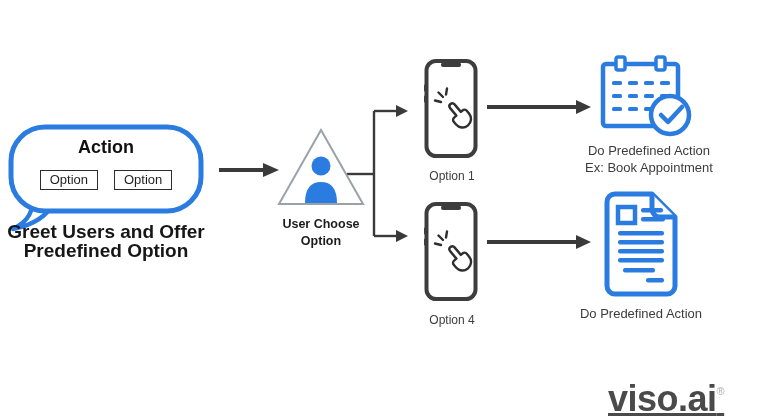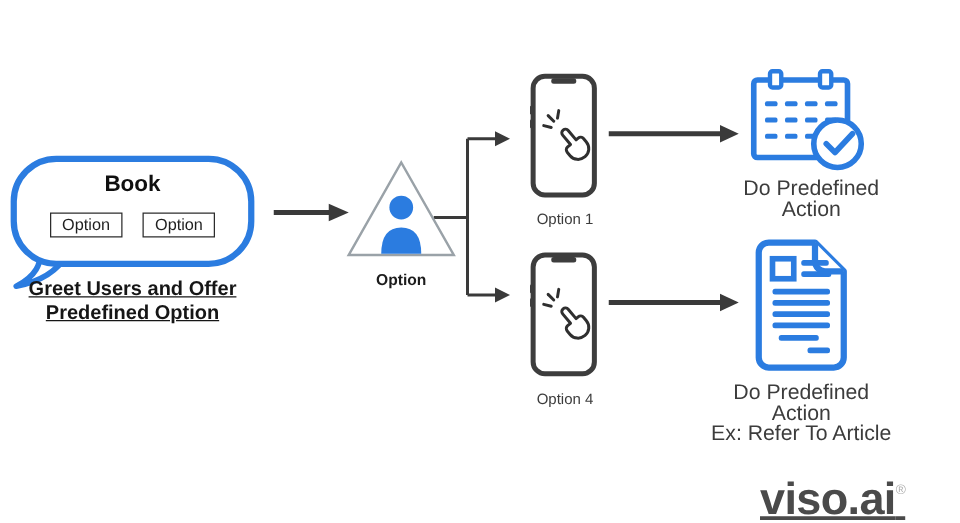--- a/index.html
+++ b/index.html
@@ -2,23 +2,23 @@
 <html><head>
 <meta charset="utf-8">
 <style>
   html,body{margin:0;padding:0;}
   body{
     width:768px;height:418px;position:relative;background:#ffffff;
     font-family:"Liberation Sans",sans-serif;overflow:hidden;
   }
   .abs{position:absolute;}
   .center{text-align:center;}
-  .bold-caption{font-weight:700;color:#161616;font-size:16px;line-height:19px;text-decoration:underline;}
+  .bold-caption{font-weight:700;color:#161616;font-size:19px;line-height:19px;}
   .small-bold{font-weight:700;color:#1c1c1c;font-size:12.5px;line-height:17px;}
-  .result-caption{color:#3c3c3c;font-size:17px;line-height:16.5px;}
+  .result-caption{color:#3c3c3c;font-size:13px;line-height:16.5px;}
   .option-label{color:#3c3c3c;font-size:12px;}
   .bubble-title{font-weight:700;color:#101010;font-size:18px;}
   .option-box{
     display:inline-block;border:1.5px solid #2c2c2c;background:#fff;
     font-size:13px;color:#1f1f1f;padding:1px 9px 2px 9px;
   }
   .boxes-row{display:flex;justify-content:center;gap:16px;width:100%;}
   .logo{
     font-size:36px;font-weight:600;color:#4a4a4a;letter-spacing:-0.5px;
   }
@@ -56,21 +56,21 @@
     </g>
   </g>
 </svg>
 
 <div class="abs" style="left:6px;top:124px;width:200px;height:110px;">
   <svg class="abs" style="left:0;top:0;" width="200" height="110" viewBox="0 0 200 110">
     <path d="M26 70 C 29 88 21 98 7 105 C 28 101 42 91 49 77 Z" fill="#ffffff" stroke="#2b7ce0" stroke-width="4.5" stroke-linejoin="round"></path>
     <rect x="5" y="3" width="190" height="84" rx="34" fill="#ffffff" stroke="#2b7ce0" stroke-width="5"></rect>
   </svg>
   <div class="abs center" style="left:0;top:13px;width:100%;">
-    <span class="bubble-title">Book</span>
+    <span class="bubble-title">Action</span>
   </div>
   <div class="abs boxes-row" style="left:0;top:46px;">
     <span class="option-box">Option</span>
     <span class="option-box">Option</span>
   </div>
 </div>
 
 <div class="abs center" style="left:0;top:222px;width:212px;">
   <div class="bold-caption">Greet Users and Offer</div>
   <div class="bold-caption">Predefined Option</div>
@@ -78,20 +78,21 @@
 
 <svg class="abs" style="left:276px;top:127px;" width="90" height="80" viewBox="0 0 90 80">
   <polygon points="45,3 87,77 3,77" fill="#ffffff" stroke="#9aa2a8" stroke-width="2"></polygon>
   <g fill="#2b7ce0">
     <circle cx="45" cy="39" r="9.5"></circle>
     <path d="M29 76 q0 -21 16 -21 q16 0 16 21 z"></path>
   </g>
 </svg>
 
 <div class="abs center" style="left:266px;top:216px;width:110px;">
+  <div class="small-bold">User Choose</div>
   <div class="small-bold">Option</div>
 </div>
 
 <svg class="abs" style="left:424px;top:57px;" width="54" height="103" viewBox="0 0 54 100">
   <rect x="2.5" y="2.5" width="49" height="95" rx="9.5" fill="#ffffff" stroke="#3d3d3d" stroke-width="4"></rect>
   <rect x="17" y="4" width="20" height="4.5" rx="2" fill="#3d3d3d"></rect>
   <rect x="0" y="26" width="2.5" height="7" rx="1" fill="#3d3d3d"></rect>
   <rect x="0" y="37" width="2.5" height="7" rx="1" fill="#3d3d3d"></rect>
   <g>
     <g transform="translate(11,30)" stroke="#2f2f2f" stroke-width="2.4" stroke-linecap="round">
@@ -147,37 +148,37 @@
     <rect x="60" y="39" width="10" height="4" rx="1.5"></rect>
     <rect x="12" y="52" width="10" height="4" rx="1.5"></rect>
     <rect x="28" y="52" width="10" height="4" rx="1.5"></rect>
     <rect x="44" y="52" width="10" height="4" rx="1.5"></rect>
   </g>
   <circle cx="70" cy="60" r="19" fill="#ffffff" stroke="#2b7ce0" stroke-width="4.5"></circle>
   <path d="M61 60 l7 7 l14 -15" fill="none" stroke="#2b7ce0" stroke-width="4.5" stroke-linecap="round" stroke-linejoin="round"></path>
 </svg>
 <div class="abs center" style="left:570px;top:143px;width:158px;">
   <div class="result-caption">Do Predefined Action</div>
+  <div class="result-caption">Ex: Book Appointment</div>
 </div>
 
 <svg class="abs" style="left:603px;top:191px;" width="76" height="106" viewBox="0 0 76 106">
   <path d="M12 3 H49 L72 26 V95 a8 8 0 0 1 -8 8 H12 a8 8 0 0 1 -8 -8 V11 a8 8 0 0 1 8 -8 Z" fill="#ffffff" stroke="#2b7ce0" stroke-width="5" stroke-linejoin="round"></path>
   <path d="M49 3 V18 a8 8 0 0 0 8 8 H72" fill="#ffffff" stroke="#2b7ce0" stroke-width="5" stroke-linejoin="round"></path>
   <rect x="15" y="16" width="17" height="16" fill="none" stroke="#2b7ce0" stroke-width="4.5"></rect>
   <g fill="#2b7ce0">
     <rect x="38" y="17" width="22" height="4.5" rx="2"></rect>
     <rect x="38" y="26" width="24" height="4.5" rx="2"></rect>
     <rect x="15" y="40" width="46" height="4.5" rx="2"></rect>
     <rect x="15" y="49" width="46" height="4.5" rx="2"></rect>
     <rect x="15" y="58" width="46" height="4.5" rx="2"></rect>
     <rect x="15" y="67" width="46" height="4.5" rx="2"></rect>
     <rect x="20" y="77" width="32" height="4.5" rx="2"></rect>
     <rect x="43" y="87" width="18" height="4.5" rx="2"></rect>
   </g>
 </svg>
 <div class="abs center" style="left:562px;top:306px;width:158px;">
   <div class="result-caption">Do Predefined Action</div>
-  <div class="result-caption">Ex: Refer To Article</div>
 </div>
 
 <div class="abs logo" style="left:608px;top:378px;text-decoration:underline;">
   <span>viso.ai</span><sup>®</sup>
 </div>
 
 </body></html>

